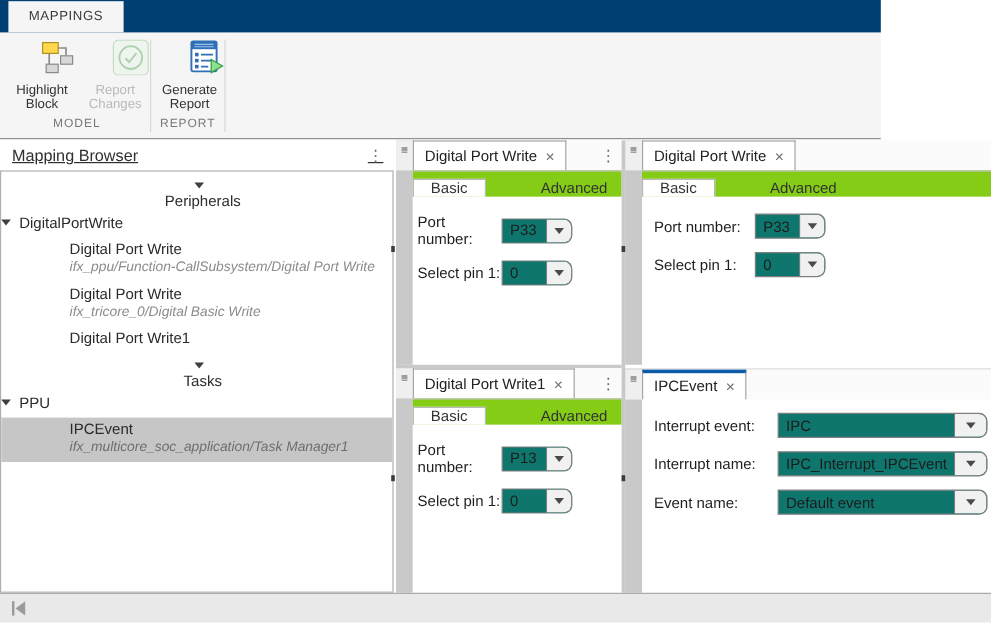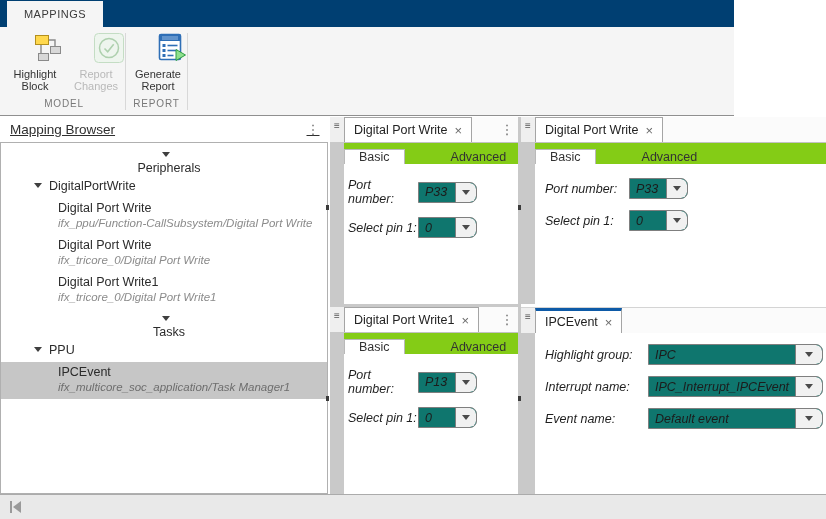--- a/index.html
+++ b/index.html
@@ -21,21 +21,21 @@
   .tb-group-label { font-size:10px; color:#787878; letter-spacing:.8px; padding-bottom:4px; }
   .tb-sep { width:1px; background:#d8d8d8; margin:6px 0 3px; }
 
   
   .browser { position:absolute; left:0; top:117px; width:328px; height:377px; background:#fff; }
   .browser-header { height:25px; display:flex; align-items:center; padding:0 6px 0 10px; font-size:13.5px; color:#2f2f2f;text-decoration:underline; }
   .browser-menu { margin-left:auto; color:#666; font-size:13px; width:18px; text-align:center; cursor:pointer; }
   .tree { position:absolute; left:0; right:0; top:25px; bottom:0; border:1px solid #b0b0b0; background:#fff; overflow:hidden; padding-top:5px; }
   .trow { display:flex; align-items:center; height:25px; font-size:12.5px; color:#2b2b2b; }
   .trow.lvl0 { padding-left:10px;flex-direction:column; }
-  .trow.lvl1 { padding-left:33px; }
+  .trow.lvl1 { }
   .caret { width:0; height:0; border:4px solid transparent; border-top:5px solid #3f3f3f; margin:4px 7px 0 0; }
   .tleaf { padding:3px 0 5px 57px; }
   .tleaf .t { font-size:12.5px; line-height:15px; color:#2b2b2b; }
   .tleaf .p { font-size:11.5px; line-height:14px; color:#8b8b8b; font-style:italic; }
   .tleaf.selected { background:#c6c6c6; }
   .tleaf.selected .p { color:#6e6e6e;font-style:italic; }
 
   
   .panel { position:absolute; display:flex; background:#fff; }
   .gutter { width:14px; background:#c9c9c9; display:flex; flex-direction:column; }
@@ -46,21 +46,21 @@
   .ptab.accent { border-top:3px solid #0d5aa7; }
   .close { color:#6b6b6b; font-size:13px; line-height:13px; cursor:pointer; }
   .tab-menu { margin-left:auto; color:#666; font-size:13px; width:22px; display:flex; align-items:center; justify-content:center; cursor:pointer; }
   .subtabs { height:22px; background:#84cc16; border-top:1px solid #c2c2c2; display:flex; align-items:flex-end;gap:32px; }
   .subtab { padding:0 14px; display:flex; align-items:center; font-size:12.5px; color:#333; cursor:pointer; }
   .subtab.active { background:#fff; border-left:1px solid #b9b9b9; border-right:1px solid #b9b9b9; margin-top:-1px; border-top:1px solid #b9b9b9; }
   .content { flex:1; background:#fff; }
   .content.pad-sm { padding:14px 0 0 4px; }
   .content.pad-rt { padding:14px 0 0 10px; }
   .content.pad-ipc { padding:11px 0 0 10px; }
-  .frow { display:flex; align-items:center; margin-bottom:11px;font-style:italic; }
+  .frow { display:flex; align-items:center; margin-bottom:11px; }
   .flabel { font-size:12.5px; color:#1f1f1f; }
   .w70 .flabel { width:70px; } .w84 .flabel { width:84px; } .w103 .flabel { width:103px; }
 
   .combo { display:inline-flex; height:21px; border:1px solid #7f7f7f; border-radius:0 7px 7px 0; background:#0f766e; overflow:hidden; cursor:pointer; }
   .cval { display:flex; align-items:center; padding:0 6px; font-size:12.5px; color:#1c1c1c; width:36px; }
   .combo.wide .cval { width:146px; }
   .cbtn { width:21px; border-left:1px solid #7f7f7f; background:#f1f1f1; display:flex; align-items:center; justify-content:center; border-radius:0 6px 6px 0; }
   .combo.wide .cbtn { width:27px; }
   .arr { width:0; height:0; border:4px solid transparent; border-top:5px solid #4a4a4a; margin-top:4px; }
 
@@ -144,25 +144,24 @@
     <div class="trow lvl1">
       <span class="caret"></span>
       <span>DigitalPortWrite</span>
     </div>
     <div class="tleaf">
       <div class="t">Digital Port Write</div>
       <div class="p">ifx_ppu/Function-CallSubsystem/Digital Port Write</div>
     </div>
     <div class="tleaf">
       <div class="t">Digital Port Write</div>
-      <div class="p">ifx_tricore_0/Digital Port Write</div>
+      <div class="p">ifx_tricore_0/Digital Basic Write</div>
     </div>
     <div class="tleaf">
       <div class="t">Digital Port Write1</div>
-      <div class="p">ifx_tricore_0/Digital Port Write1</div>
     </div>
     <div class="trow lvl0" style="margin-top:3px;">
       <span class="caret"></span>
       <span>Tasks</span>
     </div>
     <div class="trow lvl1">
       <span class="caret"></span>
       <span>PPU</span>
     </div>
     <div class="tleaf selected">
@@ -295,21 +294,21 @@
   </div>
   <div class="pbody">
     <div class="tabbar">
       <div class="ptab accent">
         <span>IPCEvent</span>
         <span class="close">×</span>
       </div>
     </div>
     <div class="content pad-ipc w103">
       <div class="frow">
-        <span class="flabel">Highlight group:</span>
+        <span class="flabel">Interrupt event:</span>
         <span class="combo wide">
           <span class="cval">IPC</span>
           <span class="cbtn">
               <i class="arr"></i>
             </span>
         </span>
       </div>
       <div class="frow">
         <span class="flabel">Interrupt name:</span>
         <span class="combo wide">

